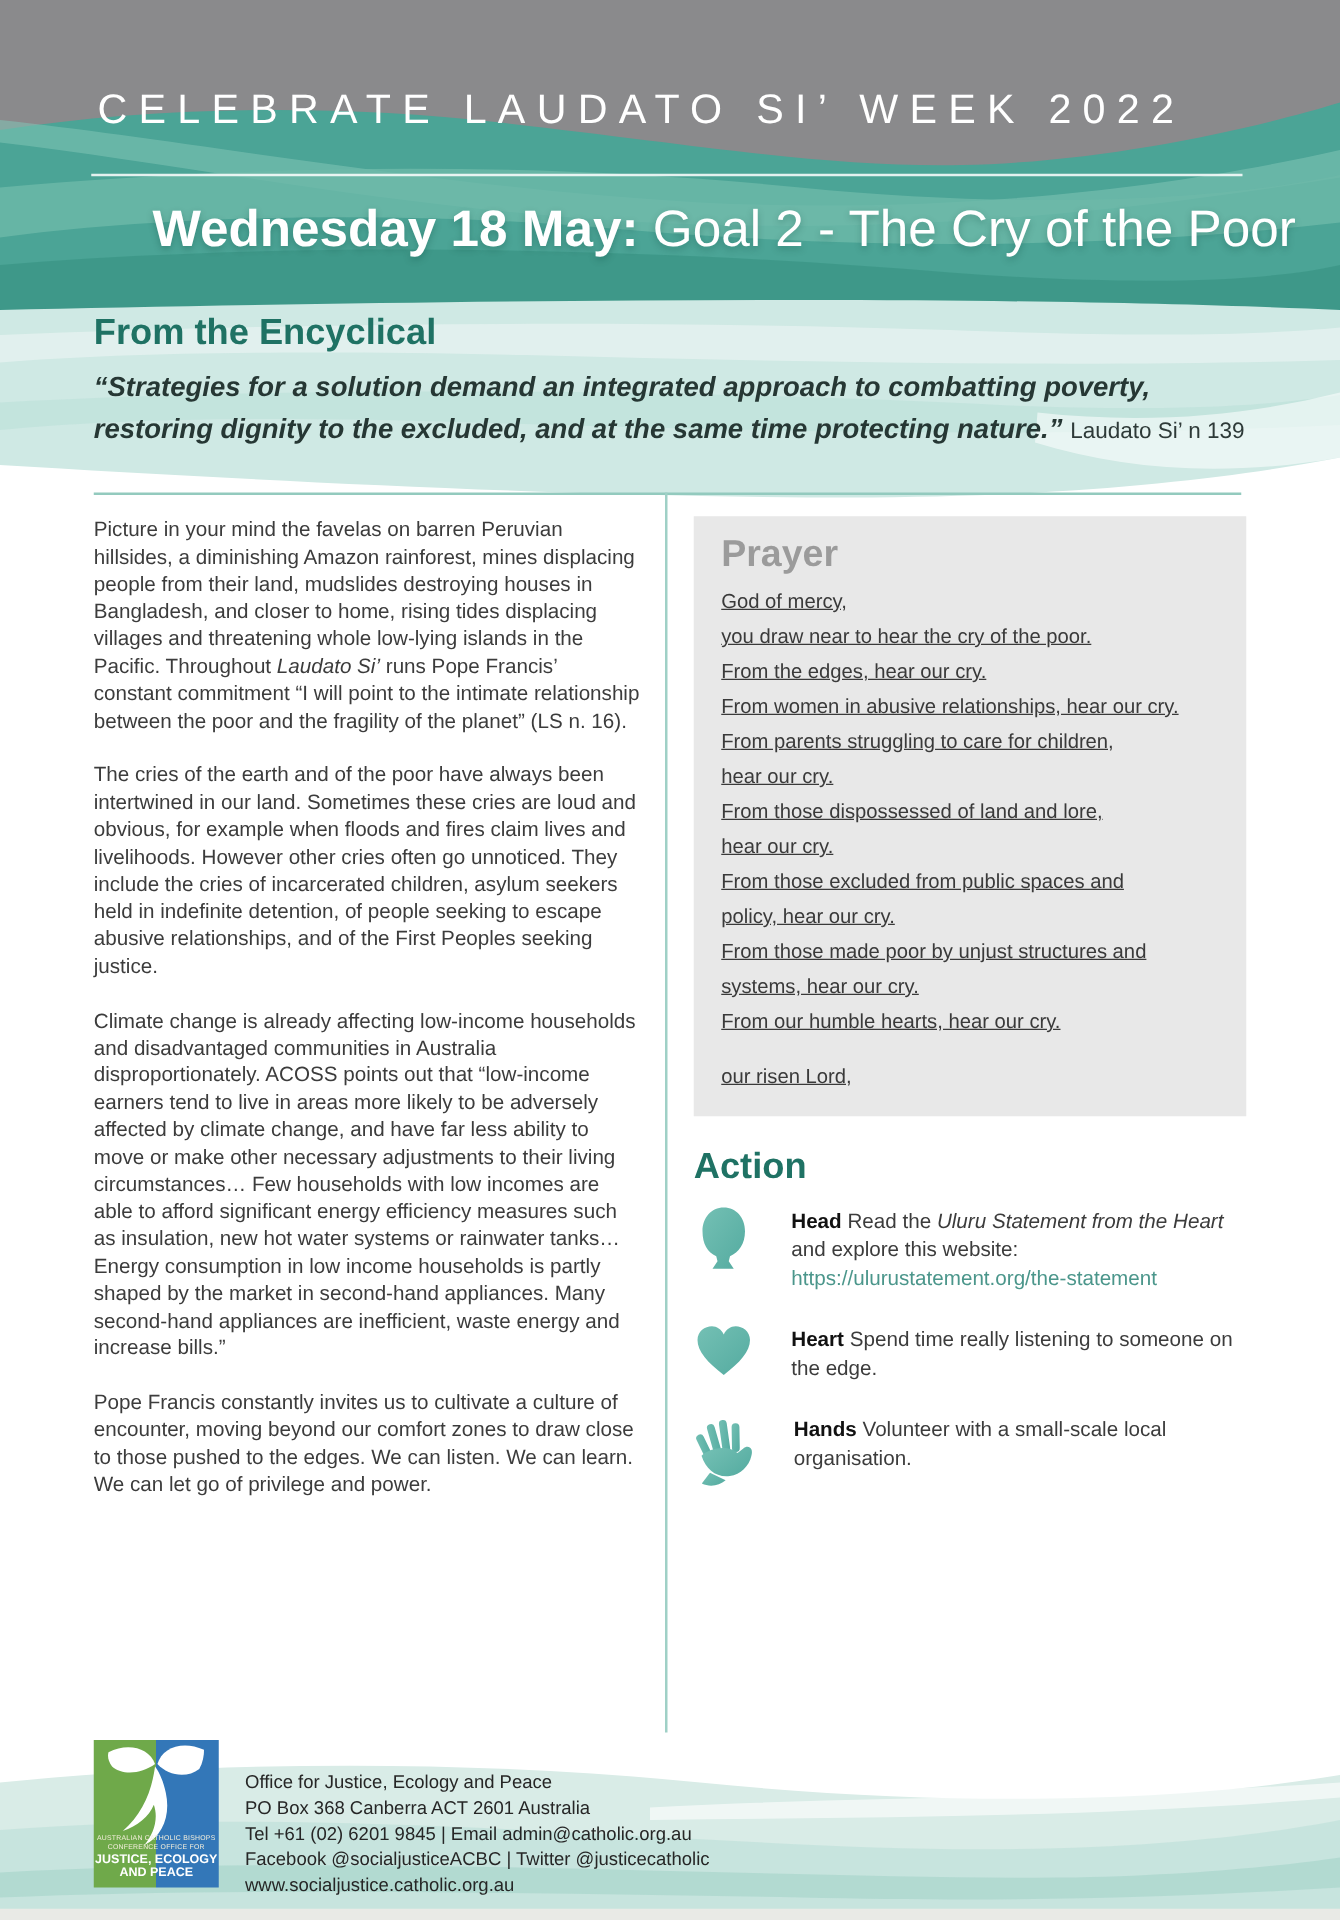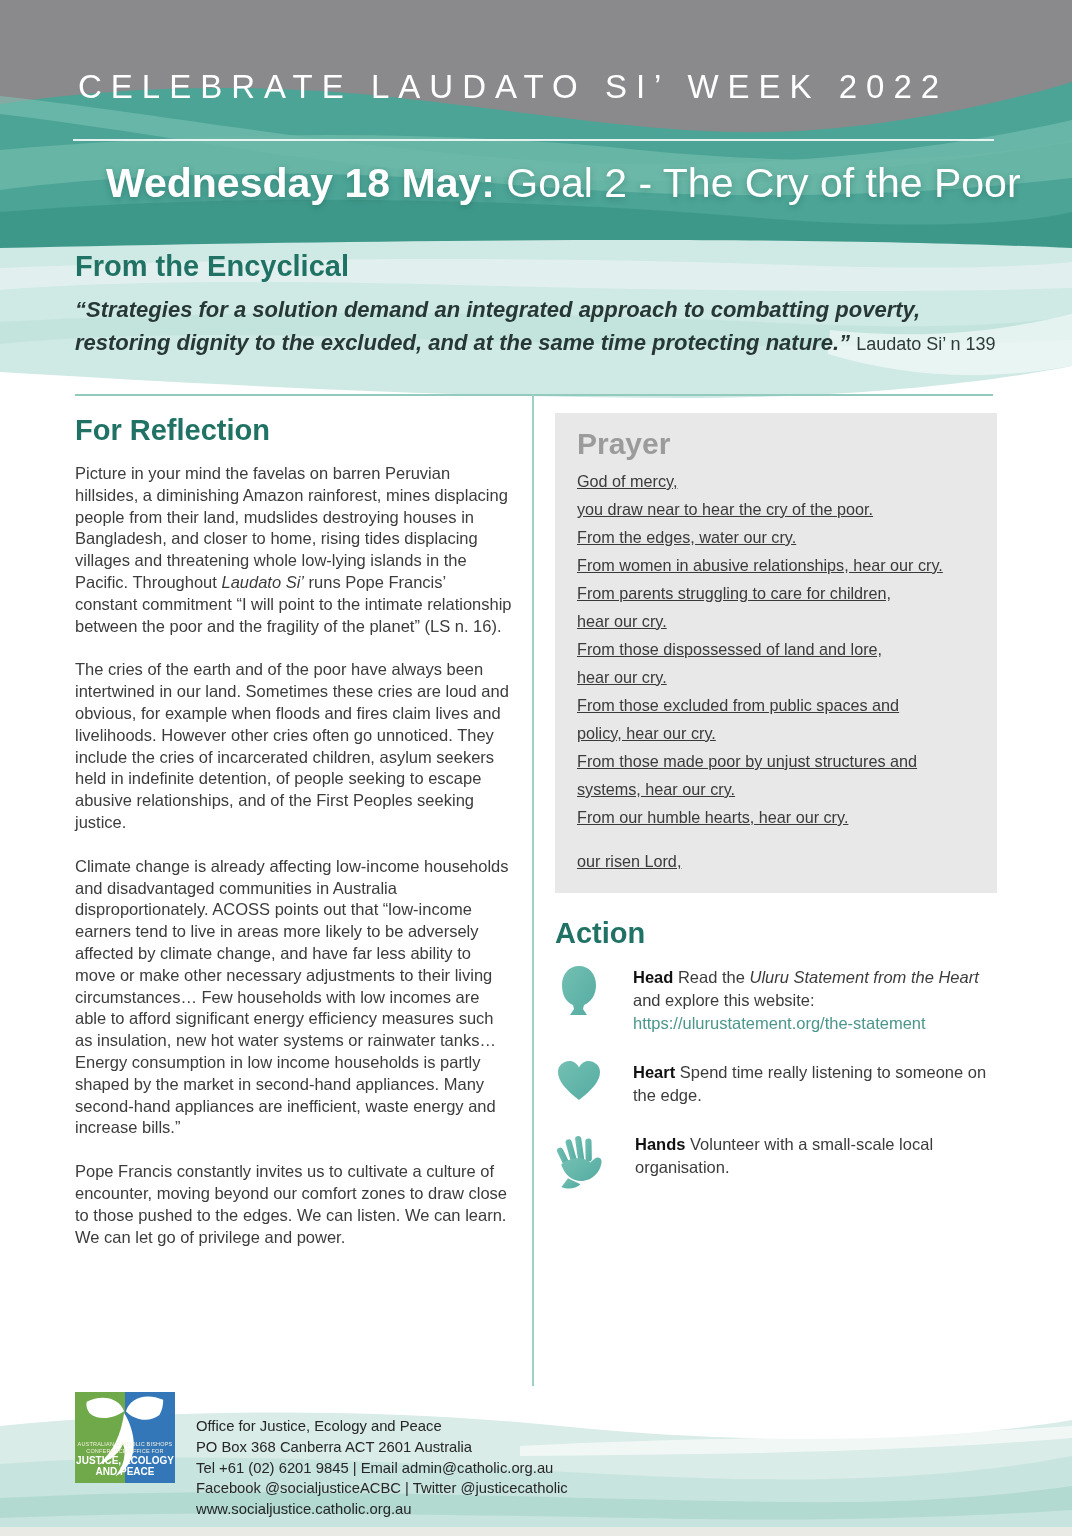--- a/index.html
+++ b/index.html
@@ -13,21 +13,21 @@
 
   .banner-title{
     position:absolute;left:78px;top:68px;width:960px;
     color:#ffffff;font-size:33px;font-weight:400;letter-spacing:9px;white-space:nowrap;
   }
   .banner-rule{
     position:absolute;left:73px;top:139px;width:921px;height:2px;
     background:rgba(255,255,255,0.85);
   }
   .day-title{
-    position:absolute;left:106px;top:160px;width:900px;
+    position:absolute;left:122px;top:160px;width:900px;
     color:#ffffff;font-size:41px;font-weight:400;white-space:nowrap;
     text-shadow:0 2px 6px rgba(0,60,50,0.28);
   }
   .day-title b{font-weight:700;}
 
   .encyclical{position:absolute;left:75px;top:250px;width:932px;}
   .encyclical h2{
     margin:0 0 10px 0;font-size:29px;font-weight:700;color:#1f7264;
   }
   .quote{
@@ -50,21 +50,21 @@
 
   .action{margin-top:24px;}
   .action h2{margin:0 0 14px 0;font-size:29px;font-weight:700;color:#1f7264;}
   .action-item{display:flex;gap:30px;margin-bottom:24px;}
   .action-icon{flex:0 0 48px;display:flex;justify-content:center;}
   .action-text{font-size:16.5px;line-height:23px;color:#3c3c3c;padding-top:2px;}
   .action-text b{color:#111111;}
   .action-text a{color:#4b968b;text-decoration:none;}
 
   .logo{
-    position:absolute;left:75px;top:1392px;width:100px;height:91px;
+    position:absolute;left:75px;top:1392px;width:100px;height:118px;
     background:linear-gradient(90deg,#6fa94a 0 50%,#3377b8 50% 100%);
   }
   .logo-dove{position:absolute;top:4px;left:0;}
   .logo-text{
     position:absolute;left:0;bottom:6px;width:100%;text-align:center;color:#ffffff;
   }
   .logo-small{font-size:5.5px;line-height:7px;letter-spacing:0.2px;color:#f4efdc;}
   .logo-bold{font-size:10px;line-height:11px;font-weight:700;}
 
   .footer-text{
@@ -96,33 +96,32 @@
 
   <div class="encyclical">
     <h2>From the Encyclical</h2>
     <p class="quote"><span>“Strategies for a solution demand an integrated approach to combatting poverty, restoring dignity to the excluded, and at the same time protecting nature.” </span><span class="attr">Laudato Si’ n 139</span></p>
   </div>
 
   <div class="hrule"></div>
   <div class="vrule"></div>
 
   <div class="col-left">
-    <h2>For Reflection</h2>
     <p><span>Picture in your mind the favelas on barren Peruvian hillsides, a diminishing Amazon rainforest, mines displacing people from their land, mudslides destroying houses in Bangladesh, and closer to home, rising tides displacing villages and threatening whole low-lying islands in the Pacific. Throughout </span><i>Laudato Si’</i><span> runs Pope Francis’ constant commitment “I will point to the intimate relationship between the poor and the fragility of the planet” (LS n. 16).</span></p>
     <p>The cries of the earth and of the poor have always been intertwined in our land.  Sometimes these cries are loud and obvious, for example when floods and fires claim lives and livelihoods.  However other cries often go unnoticed. They include the cries of incarcerated children, asylum seekers held in indefinite detention, of people seeking to escape abusive relationships, and of the First Peoples seeking justice.</p>
     <p>Climate change is already affecting low-income households and disadvantaged communities in Australia disproportionately. ACOSS points out that “low-income earners tend to live in areas more likely to be adversely affected by climate change, and have far less ability to move or make other necessary adjustments to their living circumstances… Few households with low incomes are able to afford significant energy efficiency measures such as insulation, new hot water systems or rainwater tanks… Energy consumption in low income households is partly shaped by the market in second-hand appliances. Many second-hand appliances are inefficient, waste energy and increase bills.”</p>
     <p>Pope Francis constantly invites us to cultivate a culture of encounter, moving beyond our comfort zones to draw close to those pushed to the edges. We can listen. We can learn. We can let go of privilege and power.</p>
   </div>
 
   <div class="col-right">
     <div class="prayer-box">
       <h2>Prayer</h2>
       <div class="pline">God of mercy,</div>
       <div class="pline">you draw near to hear the cry of the poor.</div>
-      <div class="pline">From the edges, water our cry.</div>
+      <div class="pline">From the edges, hear our cry.</div>
       <div class="pline">From women in abusive relationships, hear our cry.</div>
       <div class="pline">From parents struggling to care for children,</div>
       <div class="pline">hear our cry.</div>
       <div class="pline">From those dispossessed of land and lore,</div>
       <div class="pline">hear our cry.</div>
       <div class="pline">From those excluded from public spaces and</div>
       <div class="pline">policy, hear our cry.</div>
       <div class="pline">From those made poor by unjust structures and</div>
       <div class="pline">systems, hear our cry.</div>
       <div class="pline">From our humble hearts, hear our cry.</div>

